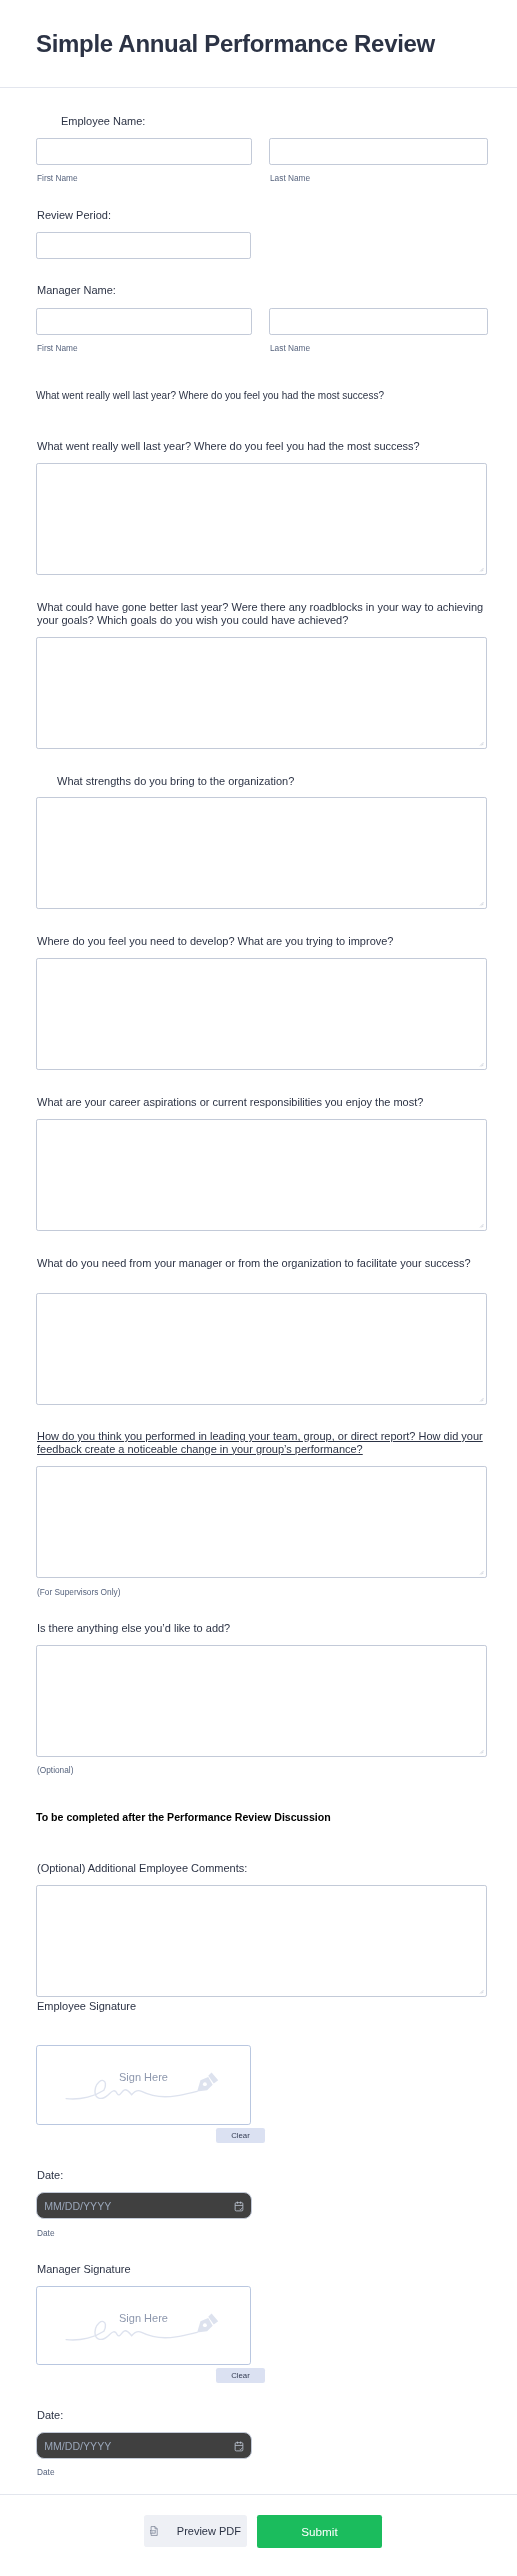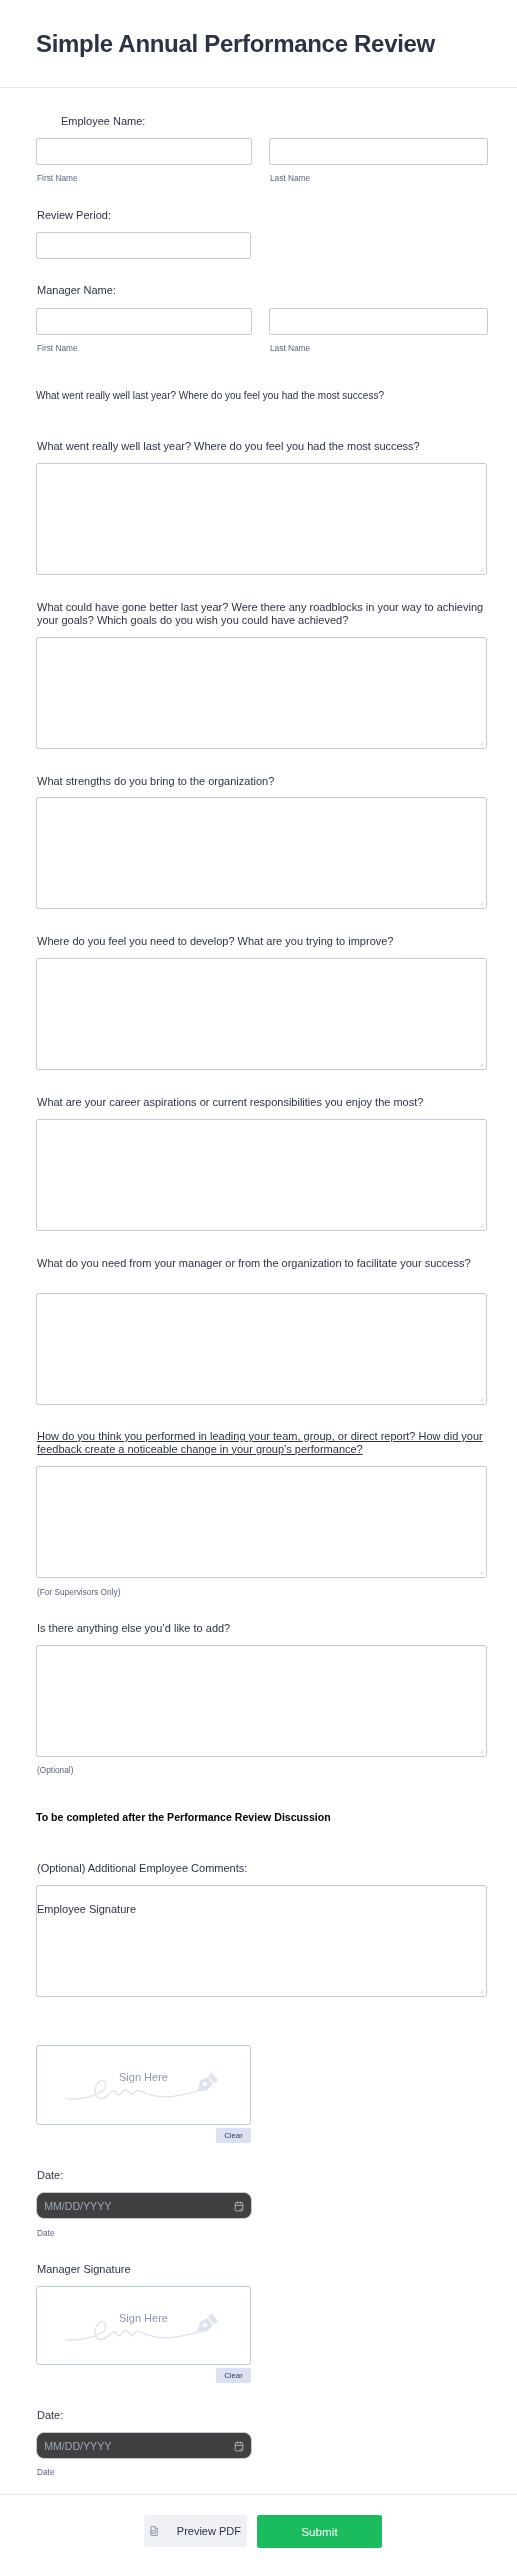--- a/index.html
+++ b/index.html
@@ -10,21 +10,21 @@
   .hdivider { left: 0; width: 518px; height: 0.6px; background: #e3e6ee; }
   .label { left: 37px; font-size: 11px; color: #2c3345; line-height: 13.4px; }
   .sublabel { font-size: 8.3px; color: #57647e; line-height: 10px; }
   .input { background: #fff; border: 0.6px solid #c3cad8; border-radius: 2.2px; height: 27px; }
   .textarea { left: 36px; width: 451px; background: #fff; border: 0.6px solid #c3cad8; border-radius: 2.2px; resize: none; }
   .resize-handle { position: absolute; right: 2.2px; bottom: 2.2px; width: 5px; height: 5px; }
   .para { left: 36px; font-size: 10px; color: #2c3345; line-height: 12.2px; }
   .heading-bold { left: 36px; font-size: 10.6px; font-weight: 700; color: #000; line-height: 13.4px; }
   .sigpad { left: 36px; width: 215px; background: #fff; border: 0.6px solid #b9c7e0; border-radius: 2.8px; }
   .sign-text { position: absolute; left: 0; width: 100%; text-align: center; top: 24.5px; font-size: 11px; color: #8d97ad; }
-  .clear-btn { width: 35px; height: 15px; background: #dbe1f2; border-radius: 2.2px; font-size: 7.8px; color: #343c52; text-align: center; line-height: 15px; }
+  .clear-btn { width: 49px; height: 15px; background: #dbe1f2; border-radius: 2.2px; font-size: 7.8px; color: #343c52; text-align: center; line-height: 15px; }
   .date-input { left: 36px; width: 216px; height: 27px; border: 0.6px solid #c3cad8; border-radius: 8px; background: #404040; }
   .date-placeholder { position: absolute; left: 7.2px; top: 7.2px; font-size: 10.6px; color: #9aa6b9; }
   .cal-icon { position: absolute; right: 6.7px; top: 7.8px; width: 10px; height: 11px; }
   .btn-preview { left: 144px; top: 2515px; width: 103px; height: 32px; background: #eef0f5; border-radius: 2.8px; display: flex; align-items: center; justify-content: center; gap: 19px; }
   .btn-preview span { font-size: 11px; color: #2c3345; }
   .btn-submit { left: 257px; top: 2515px; width: 125px; height: 33px; background: #1bbc5d; border-radius: 2.2px; color: #fff; font-size: 11.7px; display: flex; align-items: center; justify-content: center; }
 </style>
 </head>
 <body>
 
@@ -55,21 +55,21 @@
     </svg>
 </div>
 
 <label class="abs label" style="top:601px; width:451px; line-height:12.8px;">What could have gone better last year? Were there any roadblocks in your way to achieving your goals? Which goals do you wish you could have achieved?</label>
 <div class="abs textarea" style="top:637px; height:112px;">
   <svg class="resize-handle" viewBox="0 0 9 9">
       <path d="M8 2 L2 8 M8 5 L5 8" stroke="#a9b1c2" stroke-width="1"></path>
     </svg>
 </div>
 
-<label class="abs label" style="top:775px; width:451px;">What strengths do you bring to the organization?</label>
+<label class="abs label" style="top:775px; width:451px;margin-left:20px;">What strengths do you bring to the organization?</label>
 <div class="abs textarea" style="top:797px; height:112px;">
   <svg class="resize-handle" viewBox="0 0 9 9">
       <path d="M8 2 L2 8 M8 5 L5 8" stroke="#a9b1c2" stroke-width="1"></path>
     </svg>
 </div>
 
 <label class="abs label" style="top:935px; width:451px;">Where do you feel you need to develop? What are you trying to improve?</label>
 <div class="abs textarea" style="top:958px; height:112px;">
   <svg class="resize-handle" viewBox="0 0 9 9">
       <path d="M8 2 L2 8 M8 5 L5 8" stroke="#a9b1c2" stroke-width="1"></path>
@@ -108,21 +108,21 @@
 
 <h3 class="abs heading-bold" style="top:1811px;">To be completed after the Performance Review Discussion</h3>
 
 <label class="abs label" style="top:1862px; width:451px;">(Optional) Additional Employee Comments:</label>
 <div class="abs textarea" style="top:1885px; height:112px;">
   <svg class="resize-handle" viewBox="0 0 9 9">
       <path d="M8 2 L2 8 M8 5 L5 8" stroke="#a9b1c2" stroke-width="1"></path>
     </svg>
 </div>
 
-<label class="abs label" style="top:1903px;">Employee Signature</label>
+<label class="abs label" style="top:2000px;">Employee Signature</label>
 <div class="abs sigpad" style="top:2045px; height:80px;">
   <span class="sign-text">Sign Here</span>
   <svg class="abs" style="left:28px; top:22px;" width="161" height="39" viewBox="0 0 290 70">
     <path d="M2 55 C 30 58, 55 50, 70 40 C 80 20, 62 15, 55 35 C 50 55, 65 60, 78 48 C 86 40, 90 38, 94 46 C 98 52, 100 45, 106 40 C 112 36, 116 44, 120 48 C 125 42, 130 38, 138 42 C 150 48, 170 55, 200 50 C 215 48, 225 45, 238 42" stroke="#dde2ee" stroke-width="2.5" fill="none" stroke-linecap="round"></path>
     <path d="M238 42 L244 22 L258 16 L266 30 L256 40 Z" fill="#dde2ee"></path>
     <circle cx="252" cy="29" r="3.5" fill="#ffffff"></circle>
     <path d="M258 14 L264 8 L276 22 L268 28 Z" fill="#dde2ee"></path>
   </svg>
 </div>
 <div class="abs clear-btn" style="left:216px; top:2128px;">Clear</div>

